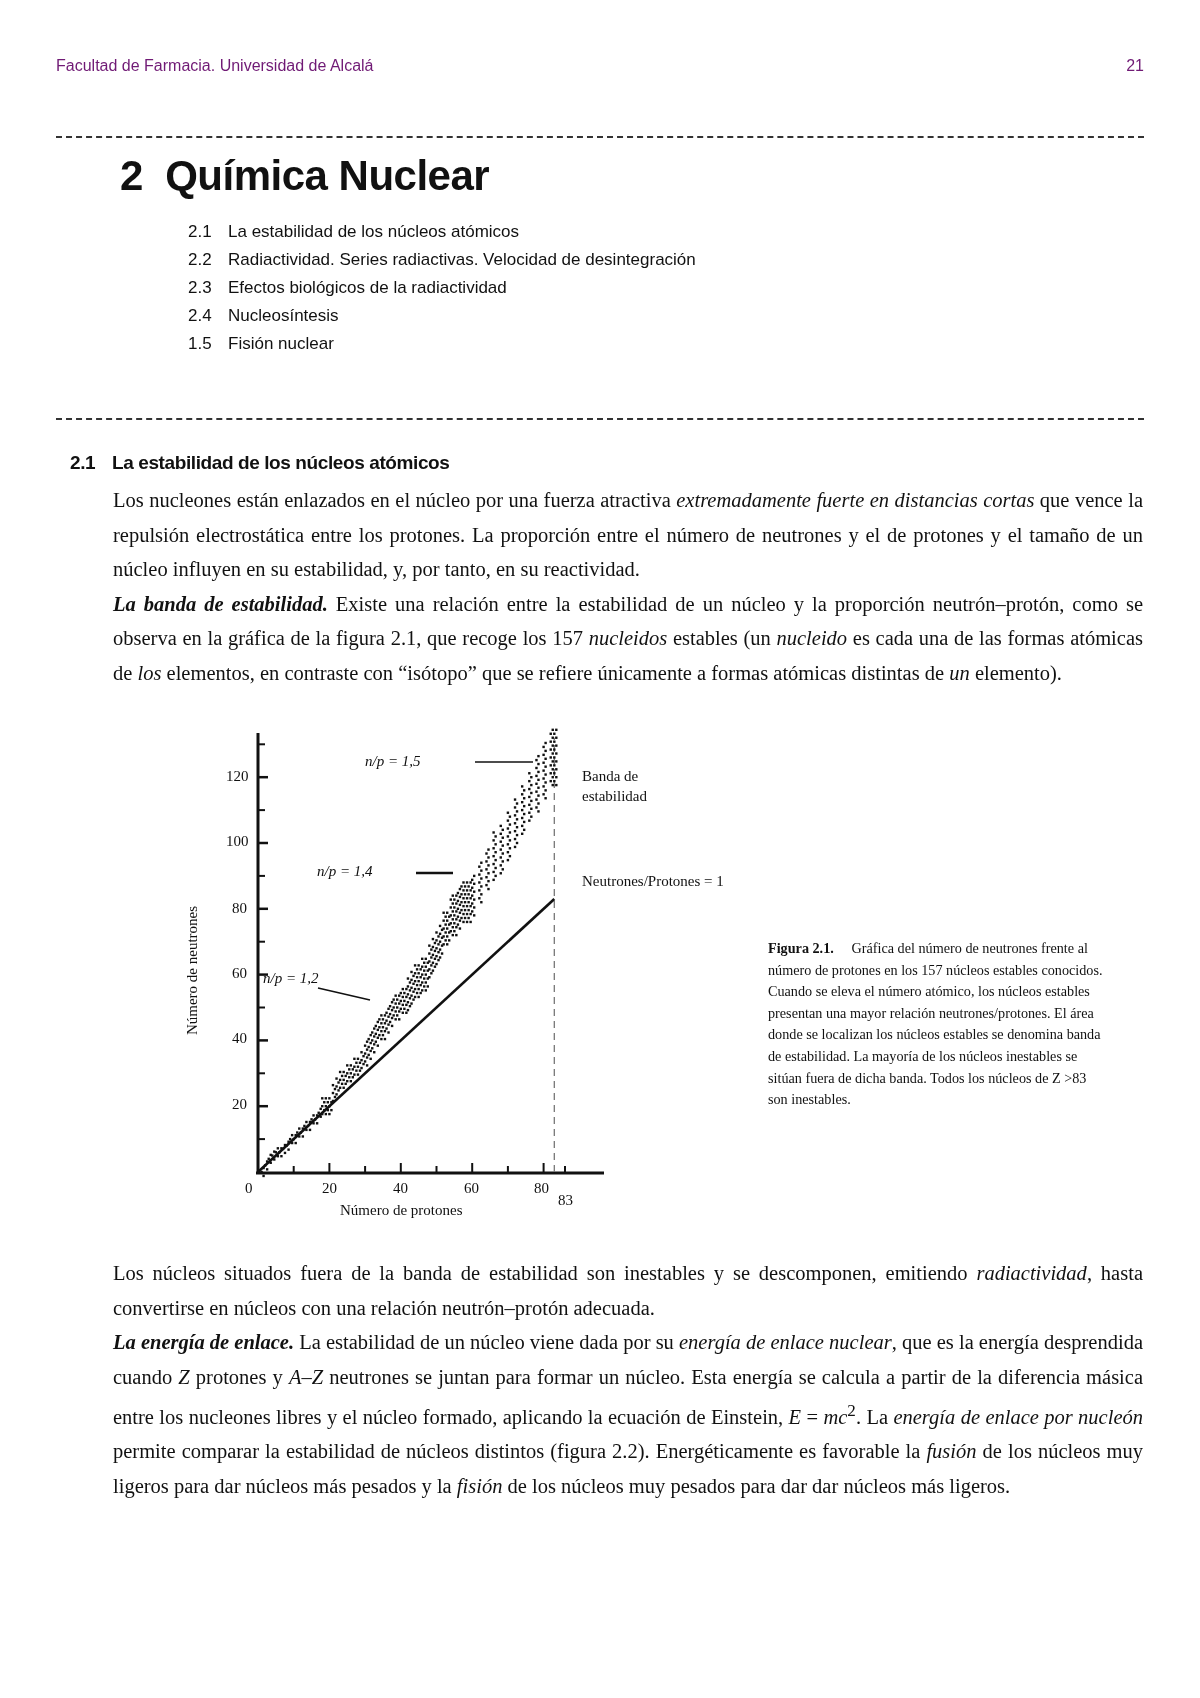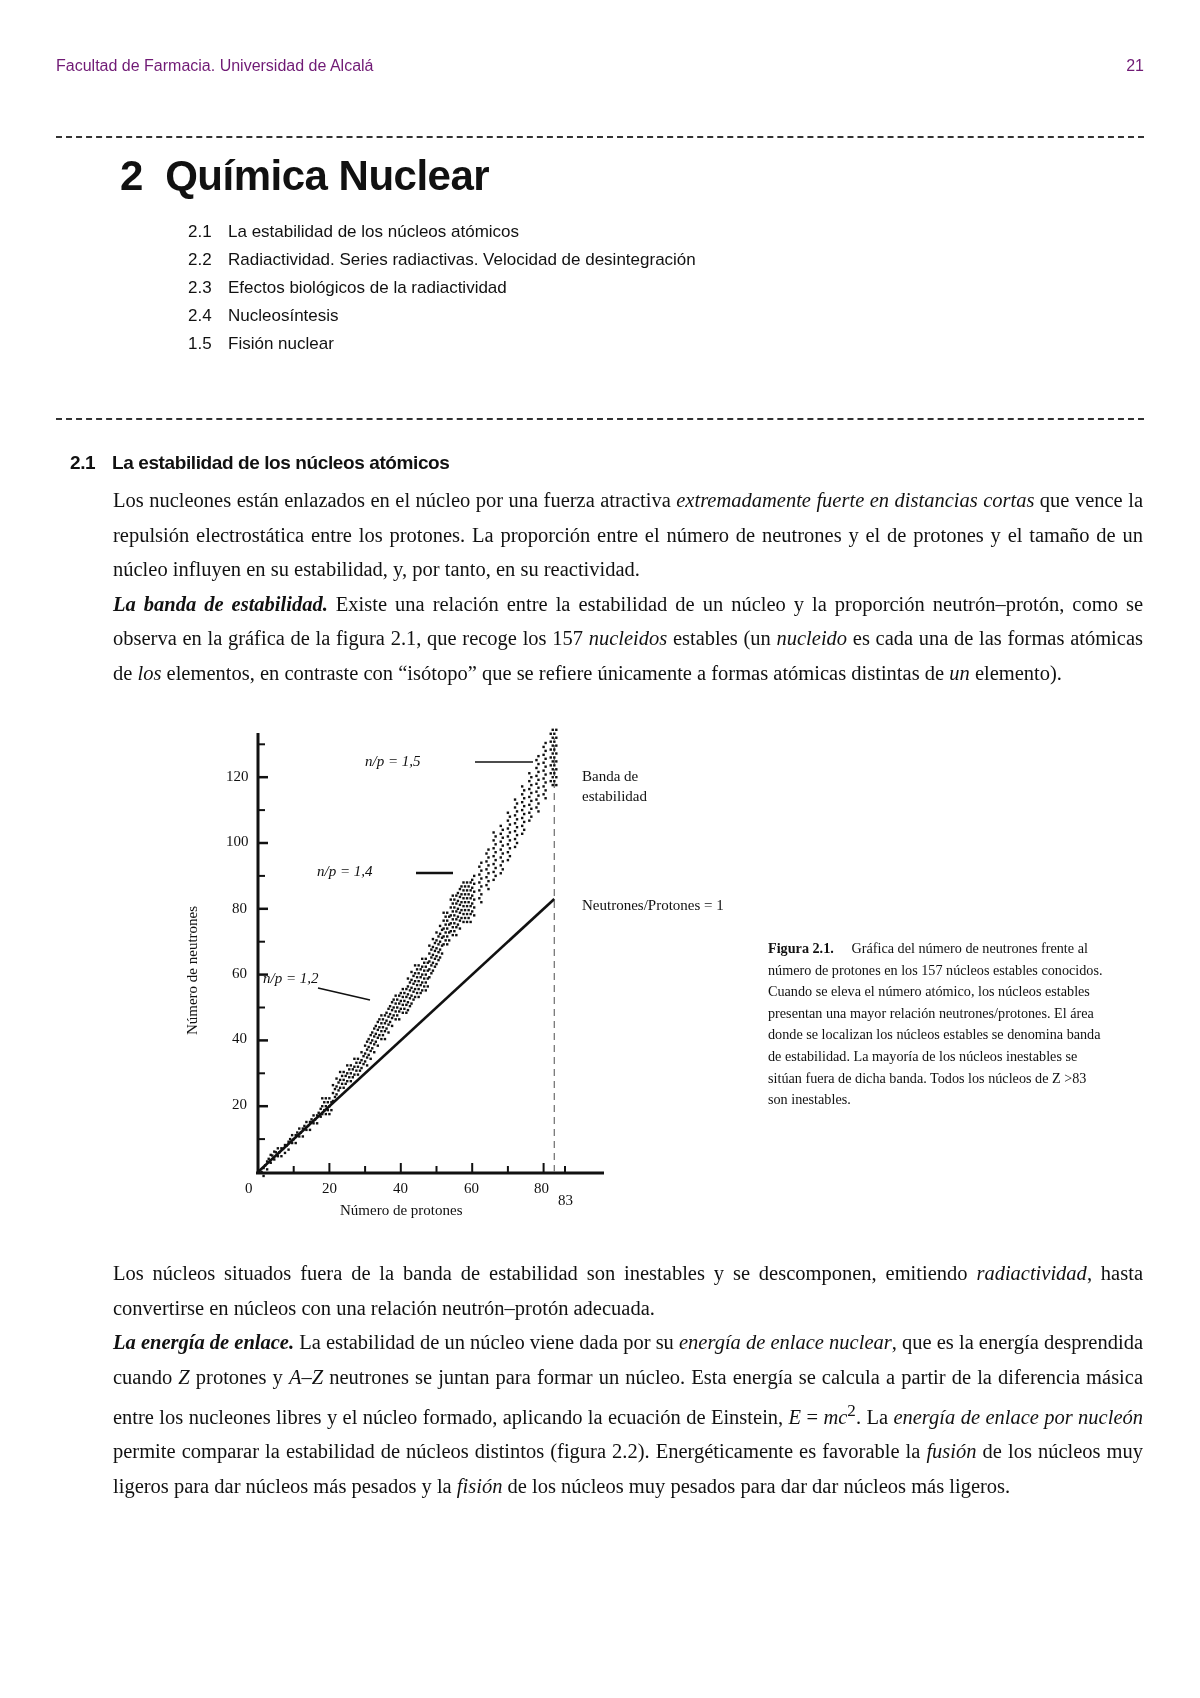--- a/index.html
+++ b/index.html
@@ -647,21 +647,21 @@
   <div class="chart-lbl" style="left:354px; top:460px;">80</div>
   <div class="chart-lbl" style="left:378px; top:460px;margin-top:12px;">83</div>
 
   <div class="chart-lbl" style="left:160px; top:482px;">Número de protones</div>
   <div class="chart-lbl" style="left:-52px; top:242px; transform:rotate(-90deg); transform-origin:center;">Número de neutrones</div>
 
   <div class="chart-lbl it" style="left:185px; top:33px;">n/p = 1,5</div>
   <div class="chart-lbl it" style="left:137px; top:143px;">n/p = 1,4</div>
   <div class="chart-lbl it" style="left:83px; top:250px;">n/p = 1,2</div>
   <div class="chart-lbl" style="left:402px; top:6px; line-height:20px; white-space:normal; width:110px;margin-top:40px;"><span>Banda de estabilidad</span></div>
-  <div class="chart-lbl" style="left:402px; top:153px;margin-top:24px;">Neutrones/Protones = 1</div>
+  <div class="chart-lbl" style="left:402px; top:153px;">Neutrones/Protones = 1</div>
 </div>
 
 <div class="caption">
   <b>Figura 2.1.</b>&nbsp;&nbsp;&nbsp;&nbsp;&nbsp;<span>Gráfica del número de neutrones frente al número de protones en los 157 núcleos estables conocidos. Cuando se eleva el número atómico, los núcleos estables presentan una mayor relación neutrones/protones. El área donde se localizan los núcleos estables se denomina banda de estabilidad. La mayoría de los núcleos inestables se sitúan fuera de dicha banda. Todos los núcleos de Z &gt;83 son inestables.</span>
 </div>
 
 <div class="body-text" style="top:1256px;">
   <p><span>Los núcleos situados fuera de la banda de estabilidad son inestables y se descomponen, emitiendo </span><span class="it">radiactividad</span><span>, hasta convertirse en núcleos con una relación neutrón–protón adecuada.</span></p>
   <p><span class="bi">La energía de enlace.</span><span> La estabilidad de un núcleo viene dada por su </span><span class="it">energía de enlace nuclear</span><span>, que es la energía desprendida cuando </span><span class="it">Z</span><span> protones y </span><span class="it">A–Z</span><span> neutrones se juntan para formar un núcleo. Esta energía se calcula a partir de la diferencia másica entre los nucleones libres y el núcleo formado, aplicando la ecuación de Einstein, </span><span class="it">E</span><span> = </span><span class="it">mc</span><sup>2</sup><span>. La </span><span class="it">energía de enlace por nucleón</span><span> permite comparar la estabilidad de núcleos distintos (figura 2.2). Energéticamente es favorable la </span><span class="it">fusión</span><span> de los núcleos muy ligeros para dar núcleos más pesados y la </span><span class="it">fisión</span><span> de los núcleos muy pesados para dar dar núcleos más ligeros.</span></p>
 </div>

